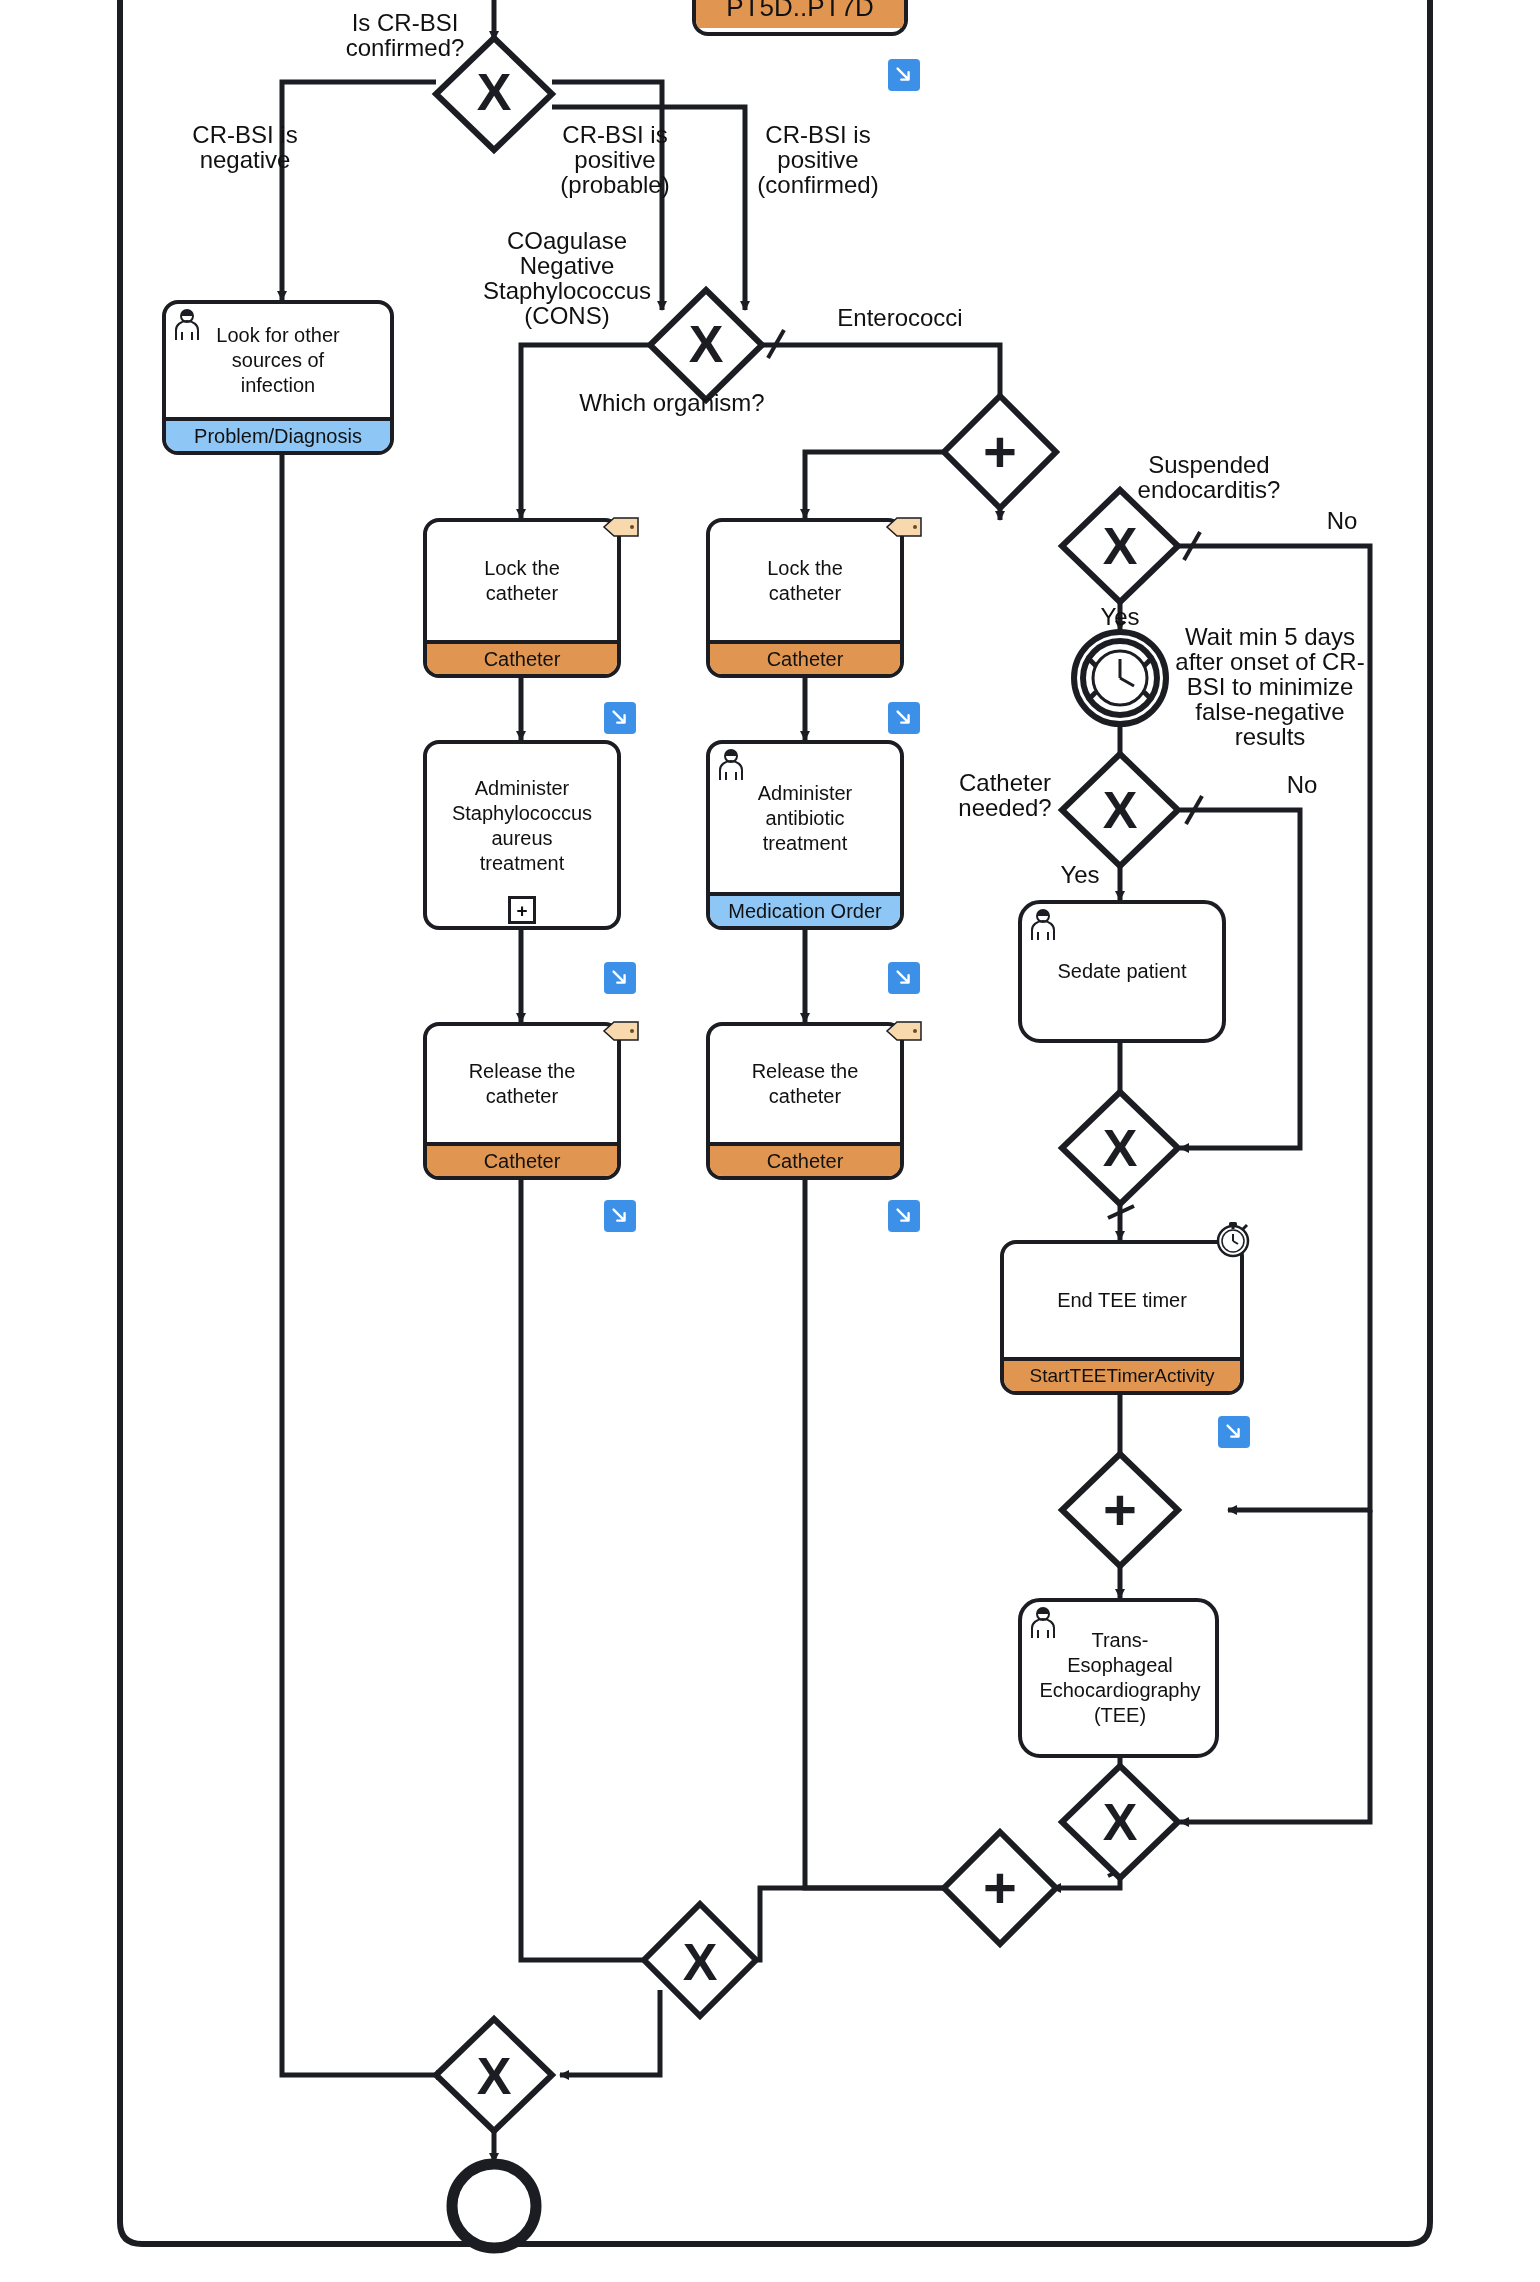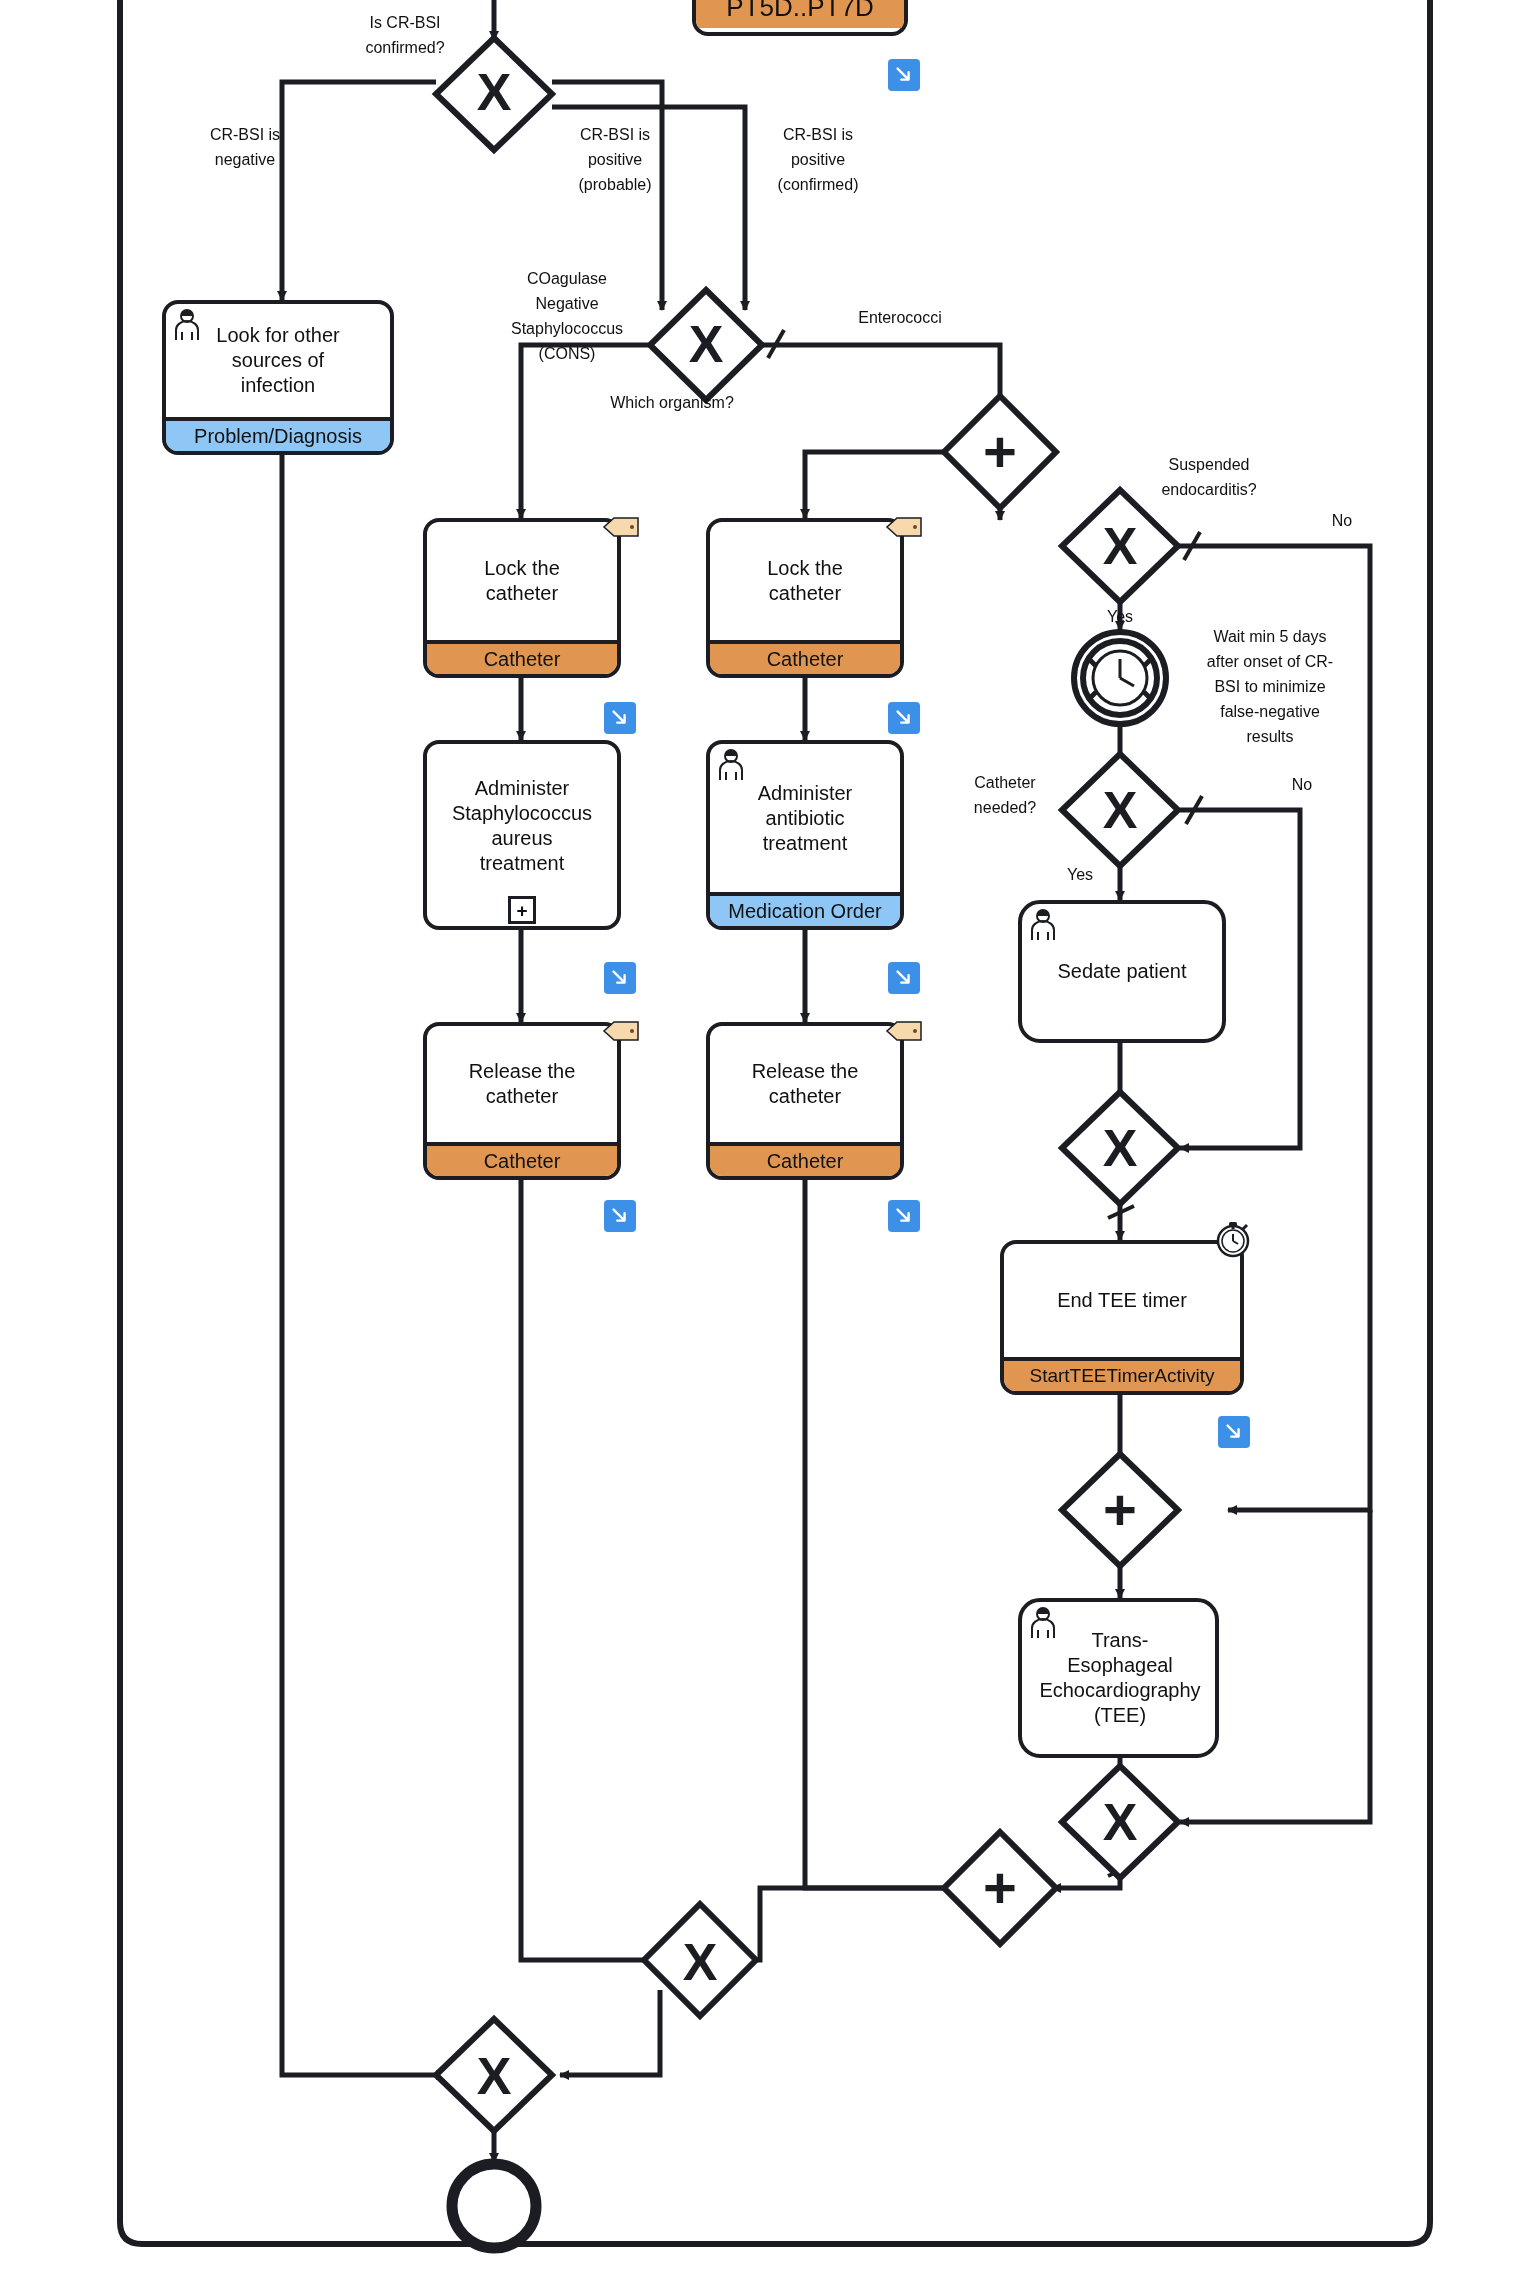--- a/index.html
+++ b/index.html
@@ -42,21 +42,21 @@
 
   
   .blue-arrow{
     position:absolute;width:32px;height:32px;background:#3d90e8;border-radius:4px;
     display:flex;align-items:center;justify-content:center;
   }
   .blue-arrow svg{width:22px;height:22px;display:block;}
 
   
   .lbl{
-    position:absolute;font-size:16px;line-height:25px;color:#111;
+    position:absolute;font-size:24px;line-height:25px;color:#111;
     text-align:center;white-space:pre-line;
   }
 
   
 </style>
 </head>
 <body>
 
 <div id="stage">
 
@@ -323,21 +323,21 @@
 negative</div>
 
   <div class="lbl" style="left:540px;top:122px;width:150px;">CR-BSI is
 positive
 (probable)</div>
 
   <div class="lbl" style="left:728px;top:122px;width:180px;">CR-BSI is
 positive
 (confirmed)</div>
 
-  <div class="lbl" style="left:462px;top:228px;width:210px;margin-top:38px;">COagulase
+  <div class="lbl" style="left:462px;top:228px;width:210px;">COagulase
 Negative
 Staphylococcus
 (CONS)</div>
 
   <div class="lbl" style="left:572px;top:390px;width:200px;">Which organism?</div>
 
   <div class="lbl" style="left:800px;top:305px;width:200px;">Enterococci</div>
 
   <div class="lbl" style="left:1109px;top:452px;width:200px;text-align:center;">Suspended
 endocarditis?</div>

